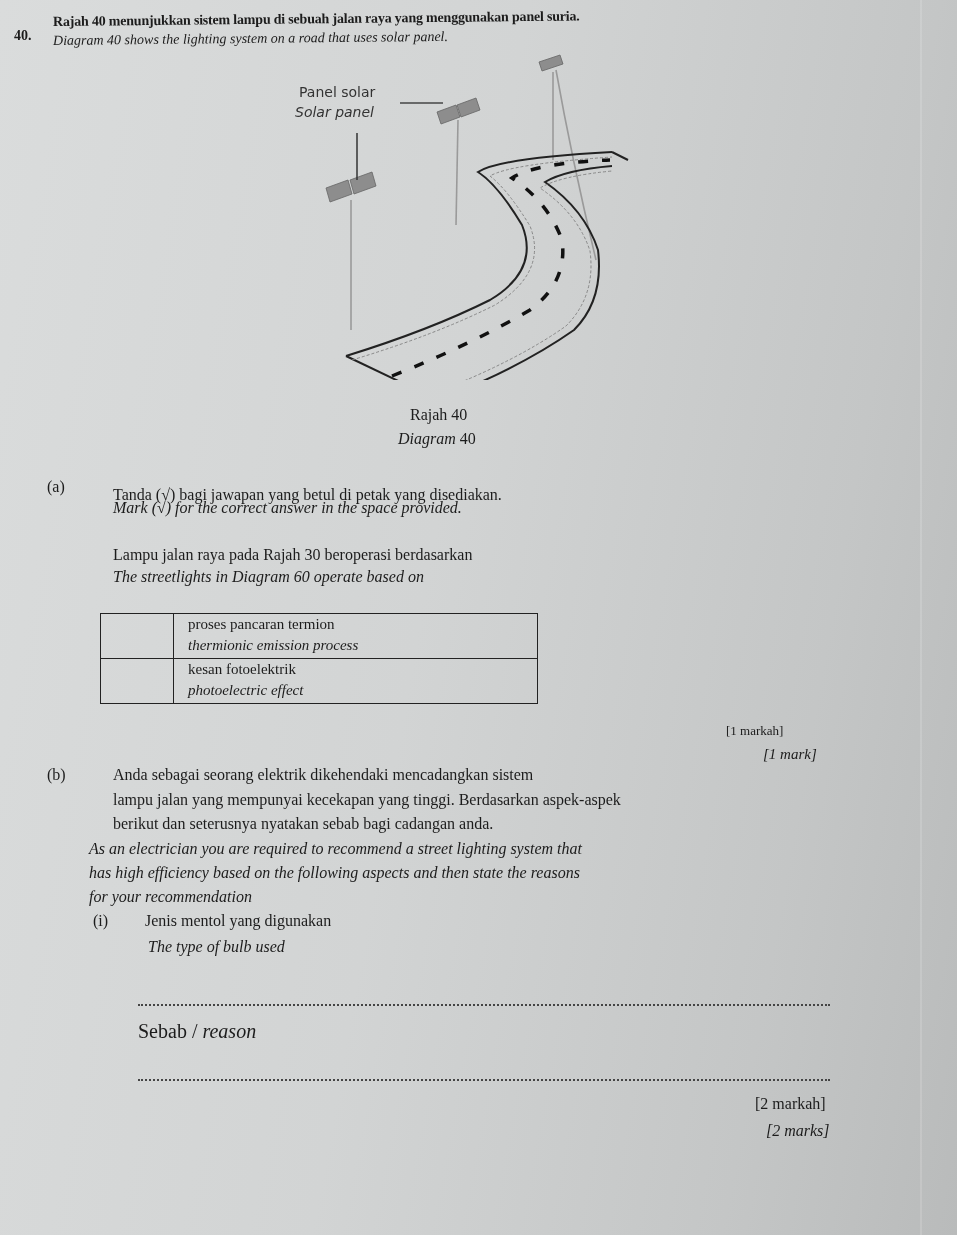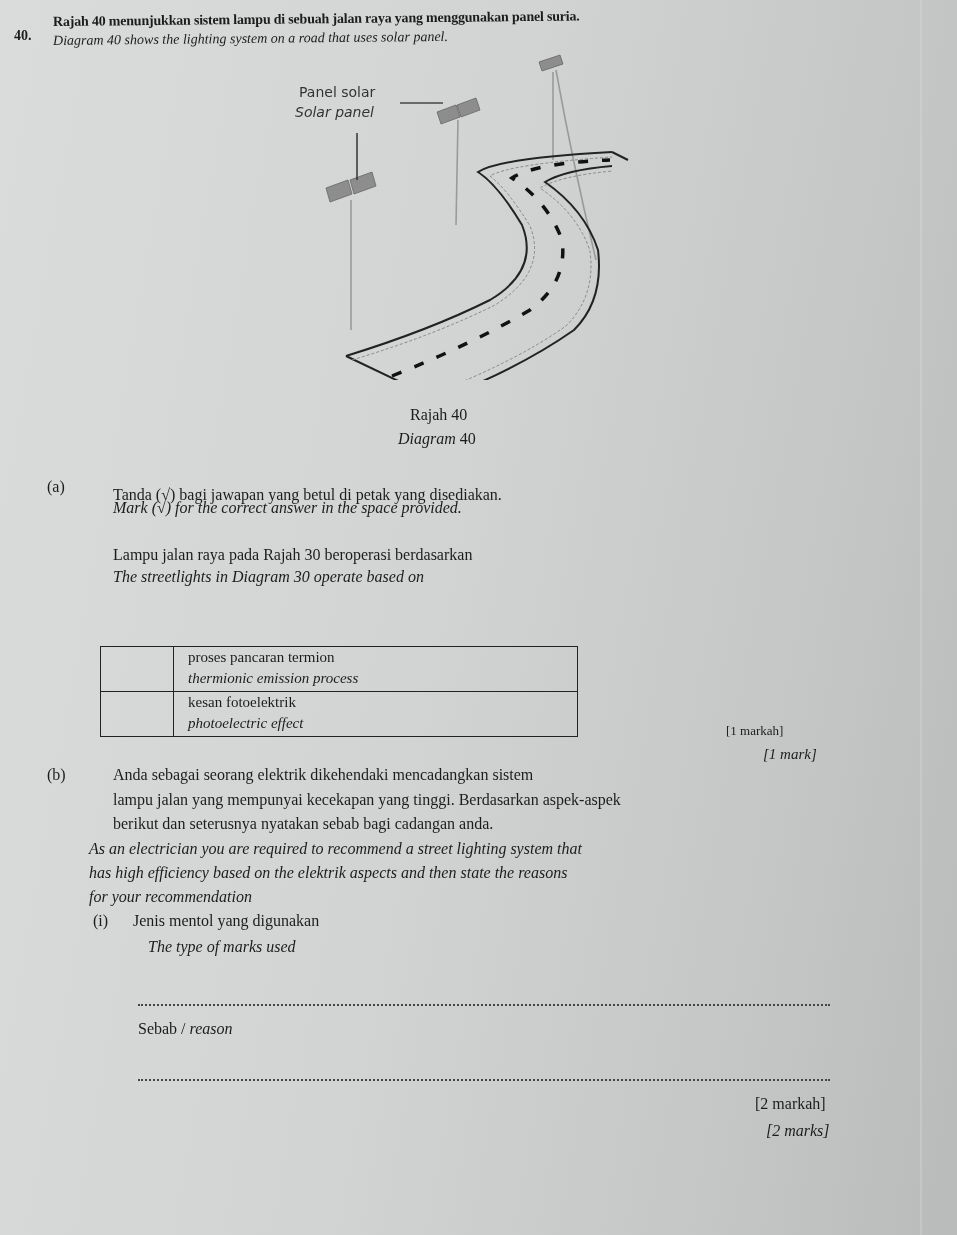--- a/index.html
+++ b/index.html
@@ -14,33 +14,33 @@
   .diagram{left:280px;top:50px;width:380px;height:330px;}
   .lbl-ms{left:299px;top:84px;font-family:"DejaVu Sans",sans-serif;font-size:14px;color:#333;}
   .lbl-en{left:295px;top:104px;font-family:"DejaVu Sans",sans-serif;font-size:14px;font-style:italic;color:#333;}
   .cap-ms{left:410px;top:406px;font-size:16px;text-align:center;}
   .cap-en{left:398px;top:430px;font-size:16px;}
   .pa-lbl{left:47px;top:478px;font-size:16px;}
   .pa-ms{left:113px;top:478px;font-size:16px;margin-top:8px;}
   .pa-en{left:113px;top:499px;font-size:16px;font-style:italic;}
   .st-ms{left:113px;top:546px;font-size:16px;}
   .st-en{left:113px;top:568px;font-size:16px;font-style:italic;}
-  table.opt{position:absolute;left:100px;top:646px;width:478px;border-collapse:collapse;}
+  table.opt{position:absolute;left:100px;top:613px;width:438px;border-collapse:collapse;}
   table.opt td{border:1.5px solid #222;padding:0 0 0 14px;font-size:15px;line-height:21px;height:44px;vertical-align:top;}
   table.opt td.box{width:72px;padding:0;}
   .m1a{left:726px;top:723px;font-size:13px;}
   .m1b{left:763px;top:746px;font-size:15px;}
   .pb-lbl{left:47px;top:766px;font-size:16px;}
   .pb-l{left:113px;font-size:16px;}
   .pb-i{left:113px;font-size:16px;font-style:italic;}
   .pbi-lbl{left:93px;top:912px;font-size:16px;}
-  .pbi-ms{left:133px;top:912px;font-size:16px;}
+  .pbi-ms{left:145px;top:912px;font-size:16px;}
   .pbi-en{left:148px;top:938px;font-size:16px;font-style:italic;}
   .dots{left:138px;width:692px;border-bottom:2px dotted #444;height:0;}
-  .reason{left:138px;top:1020px;font-size:16px;}
+  .reason{left:138px;top:1020px;font-size:20px;}
   .m2a{left:755px;top:1095px;font-size:16px;}
   .m2b{left:766px;top:1122px;font-size:16px;}
   .fold{left:920px;top:0;width:2px;height:1235px;background:rgba(255,255,255,0.15);}
 </style>
 </head>
 <body>
 
 <div class="abs fold"></div>
 
 <div class="abs q-num">40.</div>
@@ -82,21 +82,21 @@
 
 <div class="abs lbl-ms">Panel solar</div>
 <div class="abs lbl-en">Solar panel</div>
 <div class="abs cap-ms">Rajah 40</div>
 <div class="abs cap-en"><span class="it">Diagram</span> 40</div>
 
 <div class="abs pa-lbl">(a)</div>
 <div class="abs pa-ms">Tanda (√) bagi jawapan yang betul di petak yang disediakan.</div>
 <div class="abs pa-en">Mark (√) for the correct answer in the space provided.</div>
 <div class="abs st-ms">Lampu jalan raya pada Rajah 30 beroperasi berdasarkan</div>
-<div class="abs st-en">The streetlights in Diagram 30 operate based on</div>
+<div class="abs st-en">The streetlights in Diagram 60 operate based on</div>
 
 <table class="opt">
   <tbody>
       <tr>
     <td class="box"></td>
     <td>
       <div>proses pancaran termion</div>
       <div class="it">thermionic emission process</div>
     </td>
   </tr>
@@ -111,25 +111,25 @@
   </table>
 
 <div class="abs m1a">[1 markah]</div>
 <div class="abs m1b it">[1 mark]</div>
 
 <div class="abs pb-lbl">(b)</div>
 <div class="abs pb-l" style="top:766px">Anda sebagai seorang elektrik dikehendaki mencadangkan sistem</div>
 <div class="abs pb-l" style="top:791px">lampu jalan yang mempunyai kecekapan yang tinggi. Berdasarkan aspek-aspek</div>
 <div class="abs pb-l" style="top:815px">berikut dan seterusnya nyatakan sebab bagi cadangan anda.</div>
 <div class="abs pb-i" style="left:89px;top:840px">As an electrician you are required to recommend a street lighting system that</div>
-<div class="abs pb-i" style="left:89px;top:864px">has high efficiency based on the elektrik aspects and then state the reasons</div>
+<div class="abs pb-i" style="left:89px;top:864px">has high efficiency based on the following aspects and then state the reasons</div>
 <div class="abs pb-i" style="left:89px;top:888px">for your recommendation</div>
 
 <div class="abs pbi-lbl">(i)</div>
 <div class="abs pbi-ms">Jenis mentol yang digunakan</div>
-<div class="abs pbi-en">The type of marks used</div>
+<div class="abs pbi-en">The type of bulb used</div>
 
 <div class="abs dots" style="top:1004px"></div>
 <div class="abs reason"><span>Sebab /</span> <span class="it">reason</span></div>
 <div class="abs dots" style="top:1079px"></div>
 
 <div class="abs m2a">[2 markah]</div>
 <div class="abs m2b it">[2 marks]</div>
 
 </body></html>

